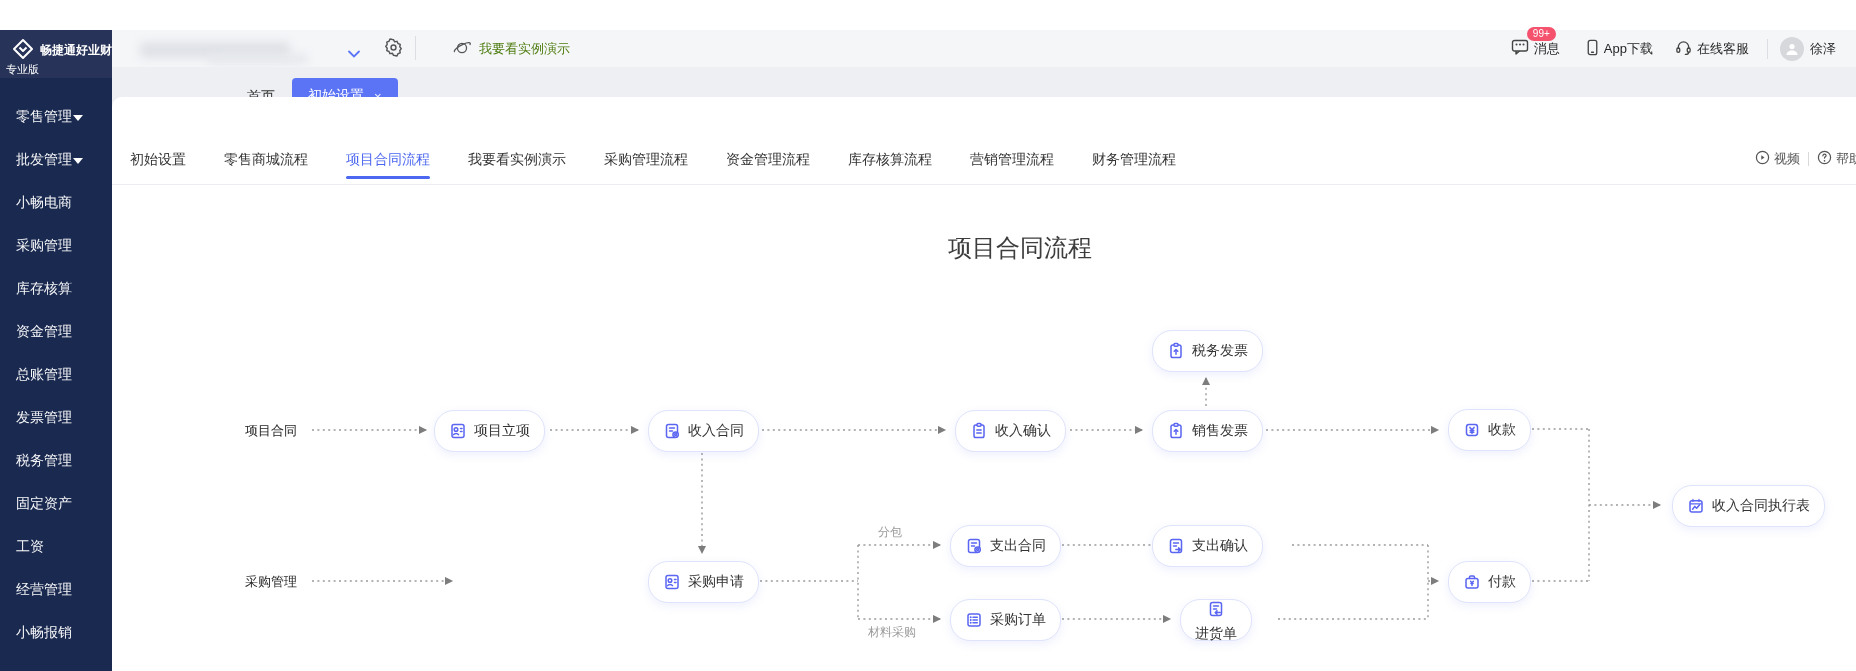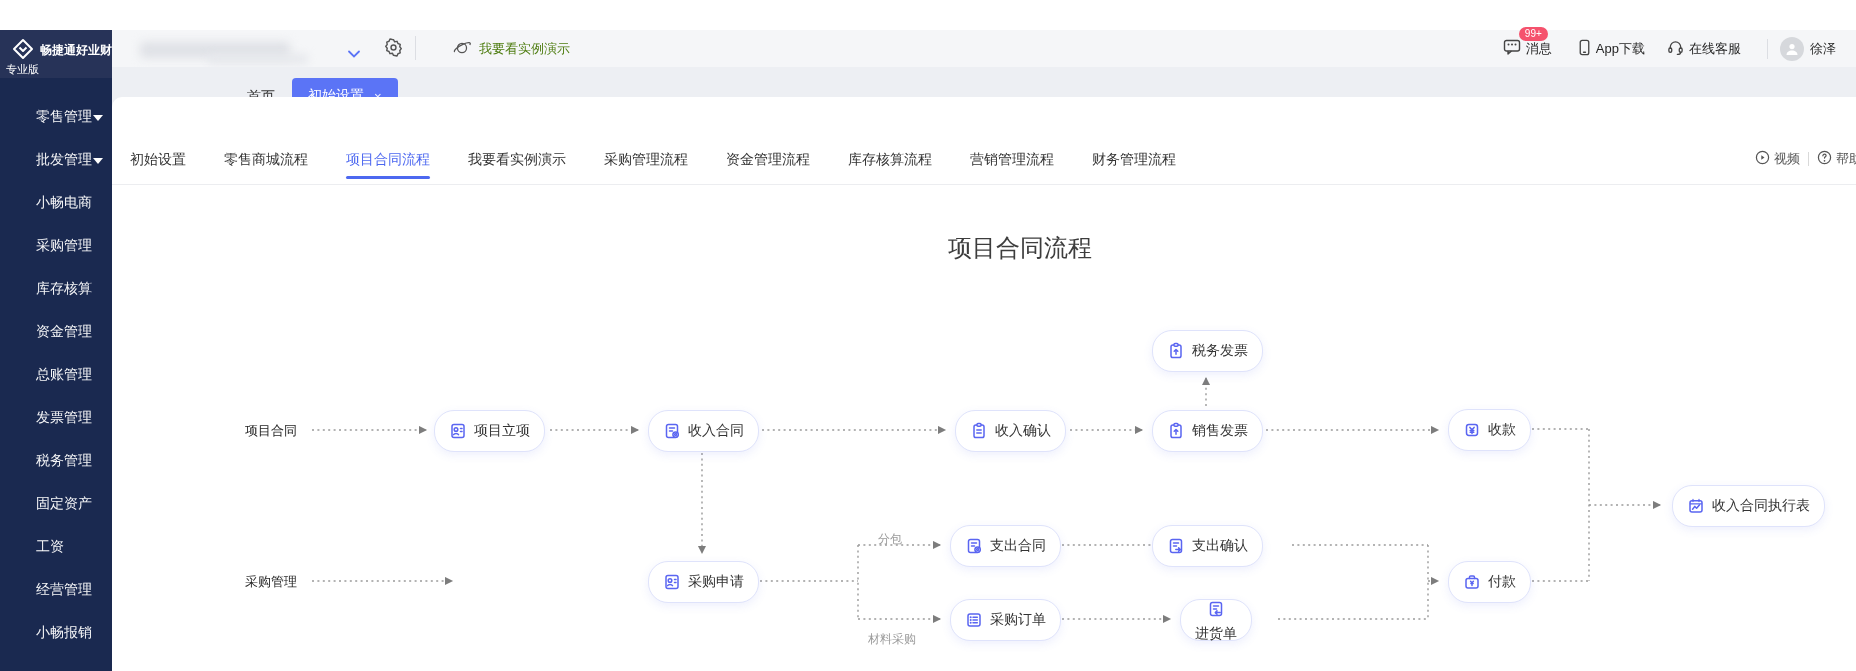--- a/index.html
+++ b/index.html
@@ -20,21 +20,21 @@
   .org-caret{position:absolute;right:12px;top:11px;}
   .hdr-gear{position:absolute;left:384px;top:38px;cursor:pointer;}
   .hdr-divider{position:absolute;left:415px;top:36px;width:1px;height:24px;background:#dcdee3;}
   .demo-link{position:absolute;left:452px;top:40px;display:flex;gap:7px;font-size:13px;color:#4d7c0f;cursor:pointer;}
 
   .hdr-right{position:absolute;right:0;top:30px;height:37px;display:flex;align-items:center;color:#262626;font-size:13px;}
   .hdr-item{display:flex;align-items:center;gap:5px;cursor:pointer;position:relative;}
   .badge{position:absolute;top:-12px;left:16px;background:#f5526d;color:#fff;font-size:10px;line-height:14px;padding:0 6px;border-radius:8px;white-space:nowrap;}
   .msg{margin-right:26px;}
   .appdl{margin-right:22px;}
-  .svc{margin-right:26px;}
+  .svc{margin-right:18px;}
   .hdr-vdiv{width:1px;height:20px;background:#dcdee3;margin-right:12px;}
   .avatar{width:24px;height:24px;border-radius:50%;background:#d6d8dc;display:flex;align-items:center;justify-content:center;margin-right:6px;}
   .username{width:46px;overflow:hidden;white-space:nowrap;}
 
   
   .tabstrip{position:absolute;left:112px;top:67px;width:1744px;height:68px;background:#edeff3;}
   .wtab-home{position:absolute;left:118px;top:11px;width:62px;height:36px;line-height:36px;text-align:center;font-size:14px;color:#333;cursor:pointer;}
   .wtab-active{position:absolute;left:180px;top:11px;height:36px;background:#5b74f6;color:#fff;border-radius:4px 4px 0 0;display:flex;align-items:center;padding:0 16px;font-size:14px;gap:10px;cursor:pointer;}
   .wtab-close{font-size:13px;opacity:.9;cursor:pointer;}
 
@@ -45,31 +45,31 @@
   .flowtabs-row{position:absolute;left:18px;top:0;height:48px;display:flex;align-items:center;gap:38px;}
   .ftab{font-size:14px;color:#333;cursor:pointer;height:48px;line-height:48px;position:relative;white-space:nowrap;}
   .ftab.active{color:#4d68f0;}
   .ftab.active::after{content:"";position:absolute;left:50%;transform:translateX(-50%);bottom:4px;width:100%;height:3px;background:#4d68f0;border-radius:2px;}
   .flow-utils{position:absolute;right:-6px;top:0;height:48px;display:flex;align-items:center;gap:8px;font-size:13px;color:#555;}
   .util-item{display:flex;align-items:center;gap:4px;cursor:pointer;white-space:nowrap;}
   .util-div{width:1px;height:14px;background:#d9d9d9;}
 
   
   .sidebar{position:absolute;left:0;top:78px;width:112px;height:593px;background:#1a2950;}
-  .side-item{height:43px;display:flex;align-items:center;padding-left:36px;color:rgba(255,255,255,.96);font-size:14px;cursor:pointer;gap:1px;}
+  .side-item{height:43px;display:flex;align-items:center;padding-left:16px;color:rgba(255,255,255,.96);font-size:14px;cursor:pointer;gap:1px;}
   .caret-down{width:0;height:0;border-left:5px solid transparent;border-right:5px solid transparent;border-top:6px solid #fff;margin-top:2px;}
   .sidebar-pad{height:17px;}
 
   
   .page-title{position:absolute;left:880px;top:232px;width:280px;text-align:center;font-size:24px;color:#3d3d3d;font-weight:500;}
   .edges{position:absolute;left:0;top:0;pointer-events:none;}
   .flow-node{position:absolute;height:40px;display:inline-flex;align-items:center;gap:7px;padding:0 14px;background:#fff;border:1px solid #dfe3fb;border-radius:20px;box-shadow:0 3px 10px rgba(86,104,240,.10);font-size:14px;color:#333;white-space:nowrap;cursor:pointer;}
   .flow-node svg{flex:0 0 auto;}
   .row-label{position:absolute;font-size:13px;color:#262626;white-space:nowrap;}
-  .edge-label{position:absolute;font-size:12px;color:#9a9a9a;white-space:nowrap;margin-top:7px;}
+  .edge-label{position:absolute;font-size:12px;color:#9a9a9a;white-space:nowrap;}
 </style>
 </head>
 <body>
 
 <div id="app">
 
   <div class="topstrip"></div>
 
   <div class="header"></div>
 

